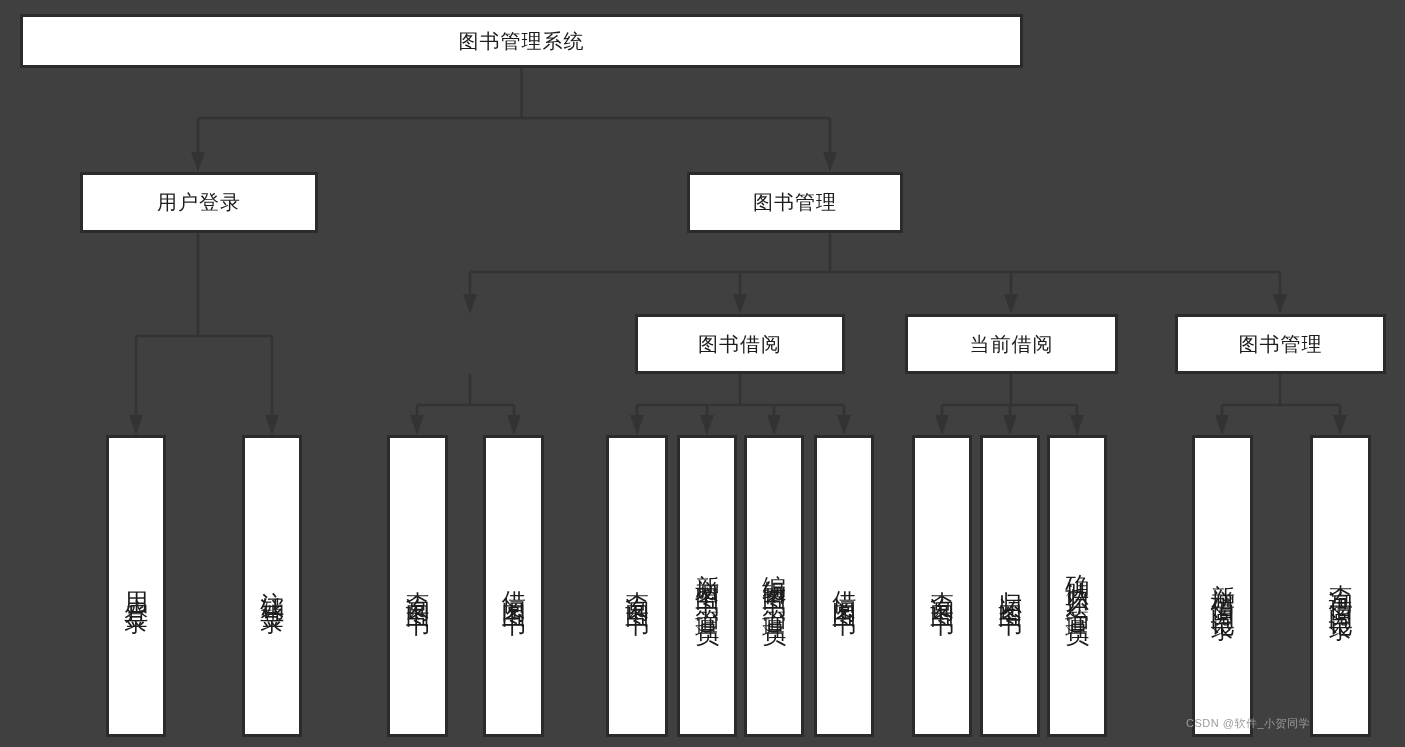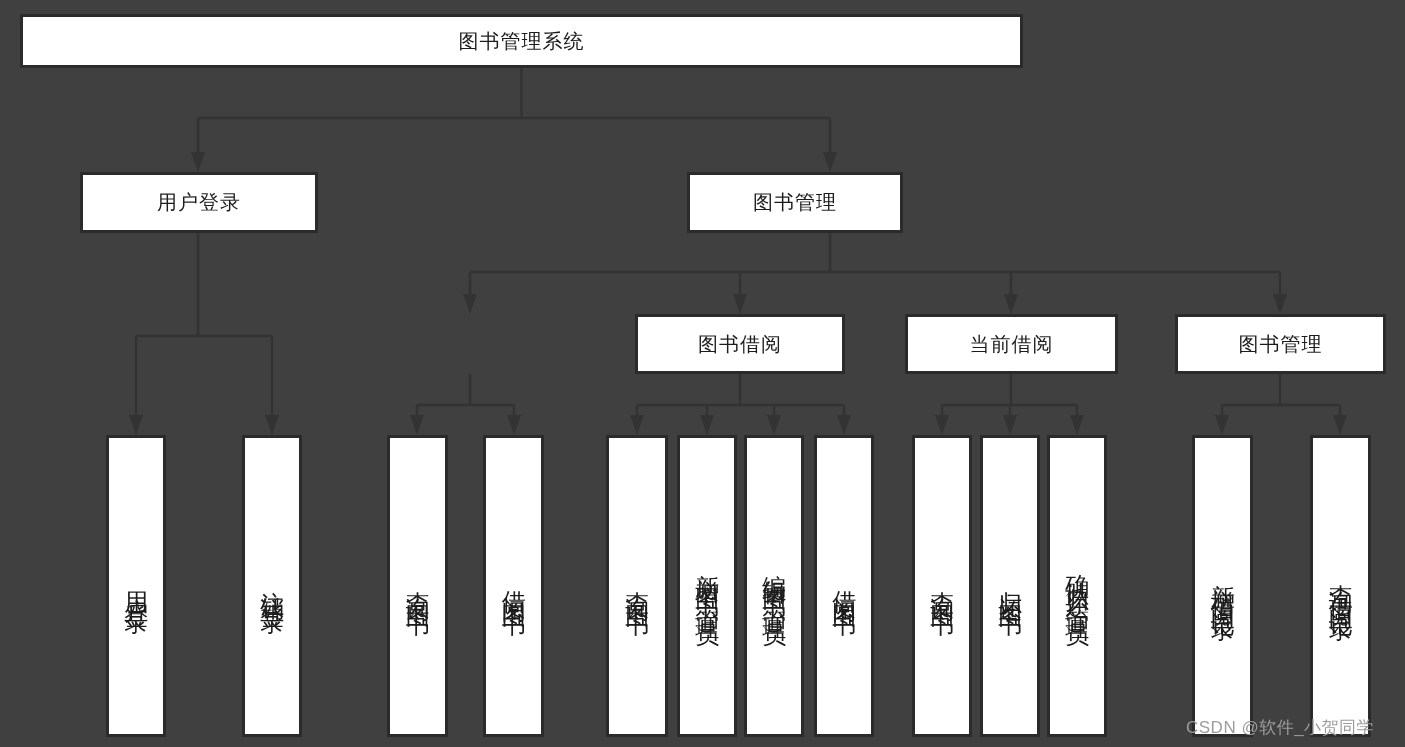--- a/index.html
+++ b/index.html
@@ -26,21 +26,21 @@
   .leaf { font-size:24px; }
   .leaf .vtxt {
     writing-mode:vertical-rl;
     text-orientation:mixed;
     letter-spacing:7px;
     line-height:1.1;
     white-space:nowrap;
   }
   .watermark {
     position:absolute; left:1186px; top:716px;
-    color:#9c9c9c; font-size:17px;
+    color:#9c9c9c; font-size:11px;
     z-index:2; white-space:nowrap;
     letter-spacing:0.5px;
   }
 </style>
 </head>
 <body>
 
 <div class="canvas">
 
   <svg class="connectors" width="1405" height="747" viewBox="0 0 1405 747">

